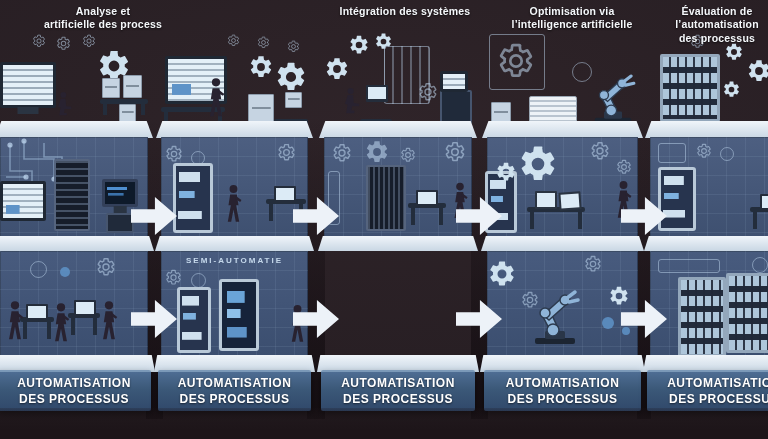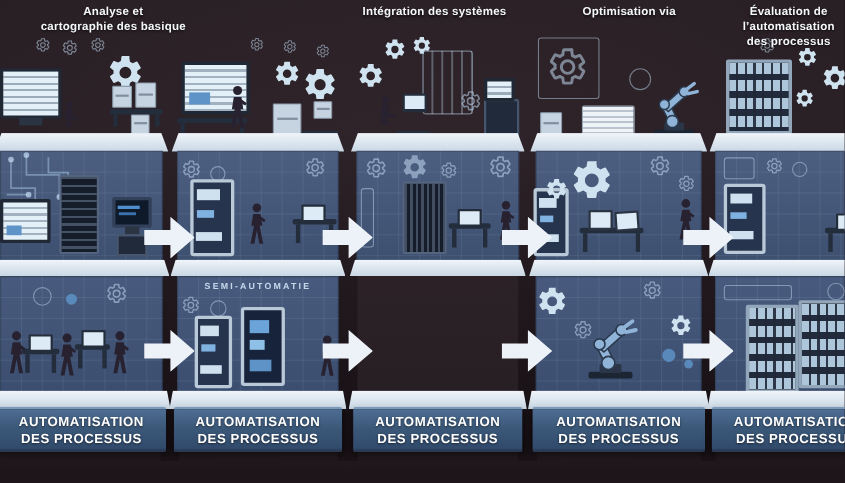--- a/index.html
+++ b/index.html
@@ -124,27 +124,28 @@
 
 <div class="stage">
 
   <div class="gap-shadow" style="left:146px;width:17px"></div>
   <div class="gap-shadow" style="left:307px;width:18px"></div>
   <div class="gap-shadow" style="left:471px;width:17px"></div>
   <div class="gap-shadow" style="left:637px;width:14px"></div>
 
   <div class="col-header" style="left:28px;width:150px">
     <span class="hl">Analyse et</span>
-    <span class="hl">cartographie des basique</span>
-  </div>
-  <div class="col-header" style="left:300px;width:190px">
+    <span class="hl">artificielle des process</span>
+  </div>
+  <div class="col-header" style="left:310px;width:190px">
     <span class="hl">Intégration des systèmes</span>
   </div>
   <div class="col-header" style="left:486px;width:172px">
     <span class="hl">Optimisation via</span>
+    <span class="hl">l’intelligence artificielle</span>
   </div>
   <div class="col-header" style="left:656px;width:122px">
     <span class="hl">Évaluation de</span>
     <span class="hl">l’automatisation</span>
     <span class="hl">des processus</span>
   </div>
 
   <div class="col" style="left:0;width:148px">
     <div class="top-scene">
       <span class="gear outline faint" style="left:32px;top:0;width:14px;height:14px">

